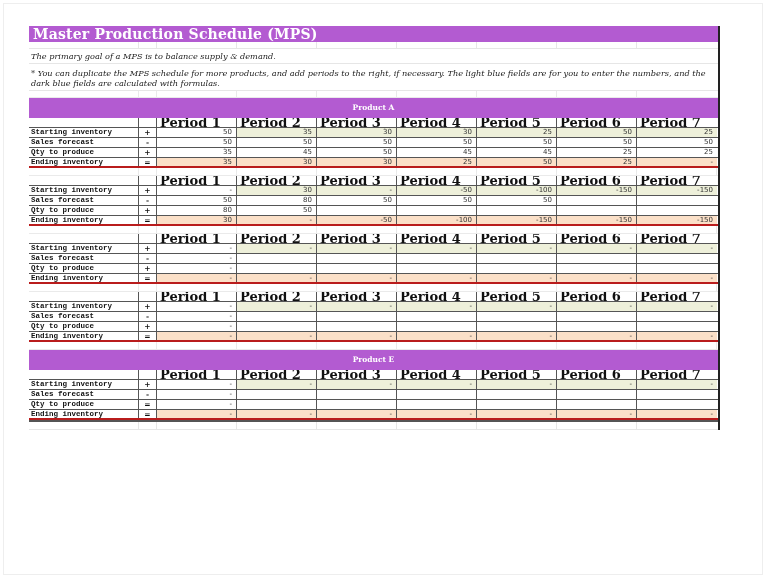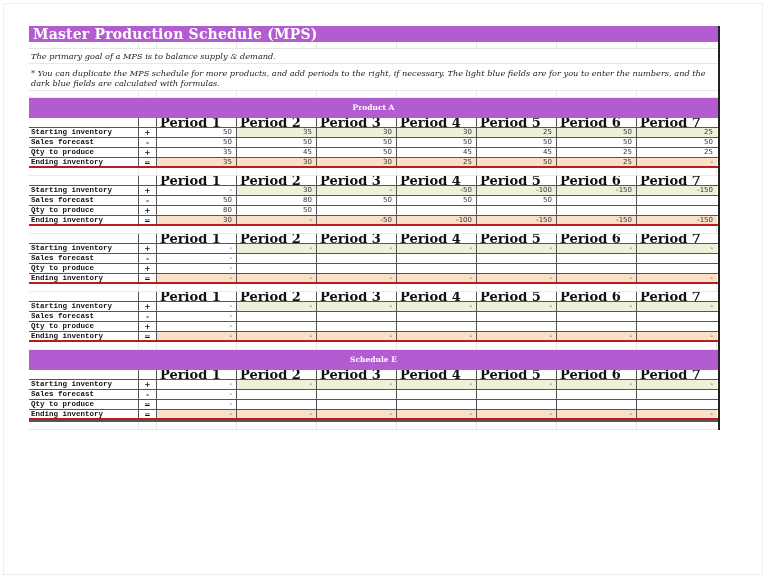--- a/index.html
+++ b/index.html
@@ -350,21 +350,21 @@
           <div class="w-per"></div>
           <div class="w-per"></div>
           <div class="w-per"></div>
           <div class="w-per"></div>
           <div class="w-per"></div>
           <div class="w-per"></div>
           <div class="w-per"></div>
         </div>
       </div>
       <div class="product">
-        <div class="prod-band">Schedule E</div>
+        <div class="prod-band">Product E</div>
         <div class="prow head">
           <div class="c lab"></div>
           <div class="c sign"></div>
           <div class="c per">Period 1</div>
           <div class="c per">Period 2</div>
           <div class="c per">Period 3</div>
           <div class="c per">Period 4</div>
           <div class="c per">Period 5</div>
           <div class="c per">Period 6</div>
           <div class="c per">Period 7</div>

